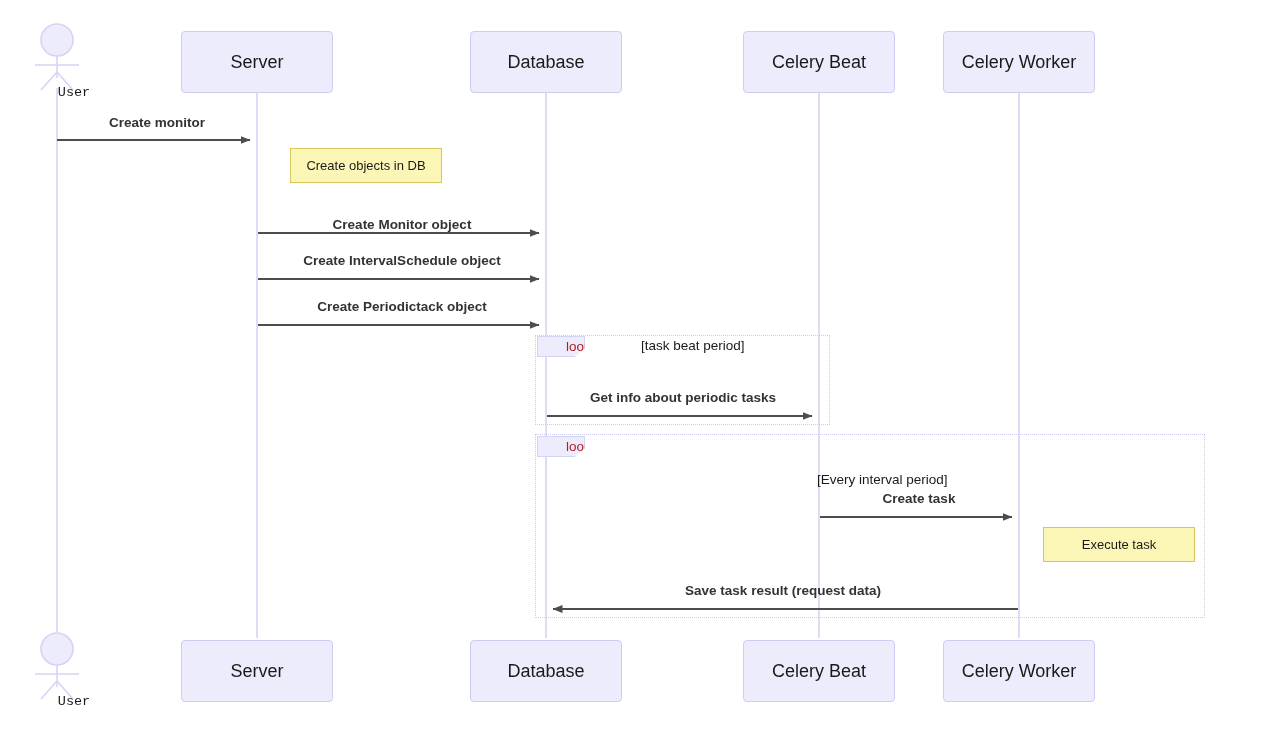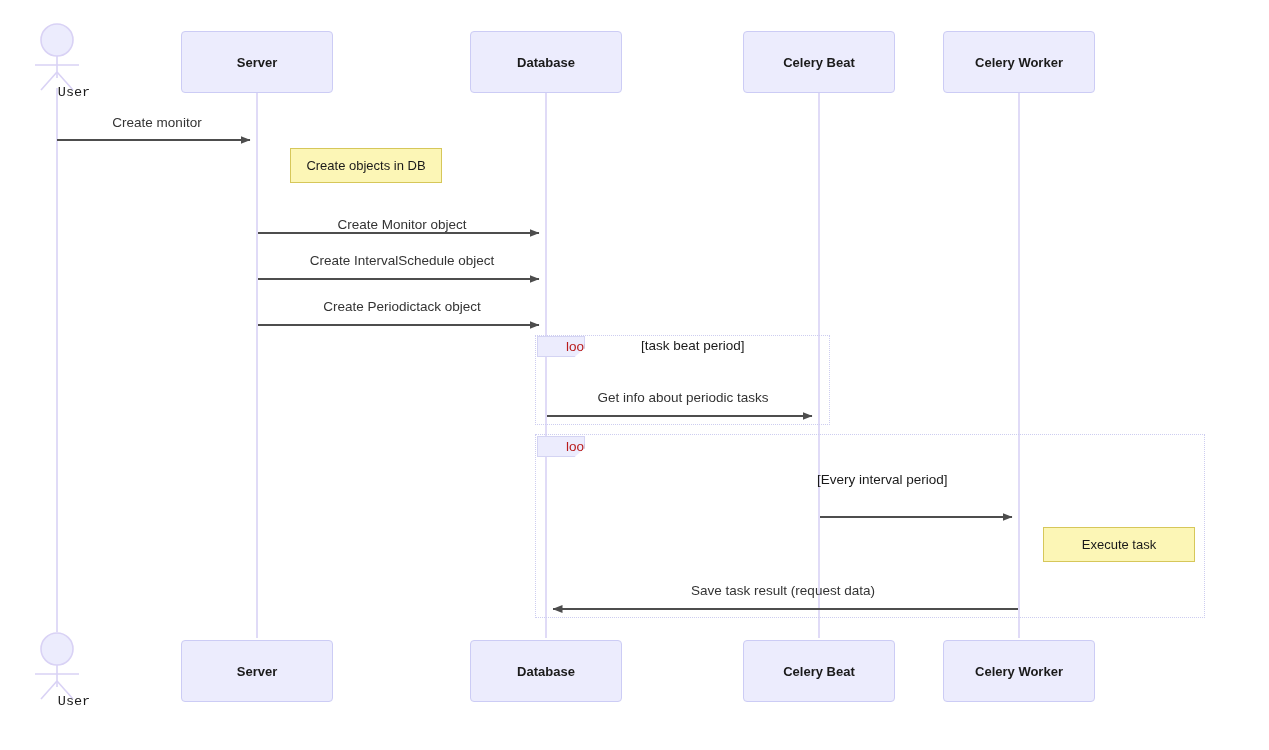--- a/index.html
+++ b/index.html
@@ -31,24 +31,24 @@
     position: absolute;
     box-sizing: border-box;
     background: #ececfd;
     border: 1px solid #ccccf5;
     border-radius: 4px;
     display: flex;
     align-items: center;
     justify-content: center;
   }
   .participant-label {
-    font-size: 13px;
+    font-size: 18px;
     color: #1a1a1a;
     font-family: "Liberation Sans", sans-serif;
-    font-weight: bold;
+    font-weight: normal;
     white-space: nowrap;
   }
   
   .actor-label {
     position: absolute;
     font-size: 13.5px;
     color: #1a1a1a;
     white-space: nowrap;
     font-family: Liberation Mono, monospace;
     margin-left: 17px;
@@ -94,21 +94,21 @@
   .loop-cond {
     position: absolute;
     font-size: 13.5px;
     color: #1a1a1a;
     white-space: nowrap;
   }
   
   .msg-label {
     position: absolute;
     font-size: 13.5px;
-    font-weight: normal;
+    font-weight: bold;
     color: #333333;
     white-space: nowrap;
     text-align: center;
   }
 </style>
 </head>
 <body>
 
 <div id="diagram-root">
 
@@ -216,16 +216,17 @@
   <div class="msg-label" style="left:37px; top:115px; width:240px;">Create monitor</div>
 
   <div class="msg-label" style="left:252px; top:217px; width:300px;">Create Monitor object</div>
 
   <div class="msg-label" style="left:252px; top:253px; width:300px;">Create IntervalSchedule object</div>
 
   <div class="msg-label" style="left:252px; top:299px; width:300px;">Create Periodictack object</div>
 
   <div class="msg-label" style="left:533px; top:390px; width:300px;">Get info about periodic tasks</div>
 
+  <div class="msg-label" style="left:769px; top:491px; width:300px;">Create task</div>
 
   <div class="msg-label" style="left:633px; top:583px; width:300px;">Save task result (request data)</div>
 
 </div>
 
 </body></html>

